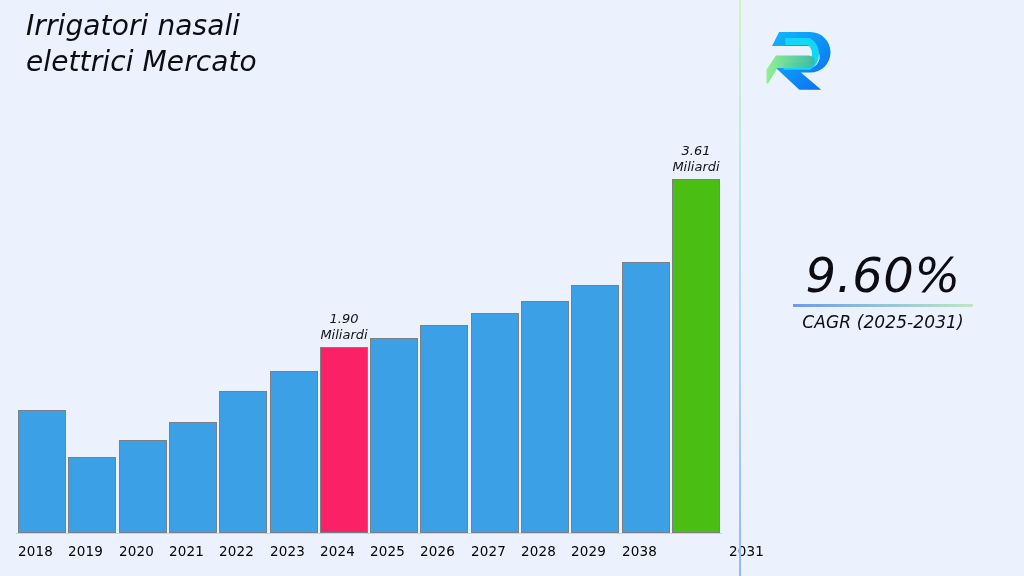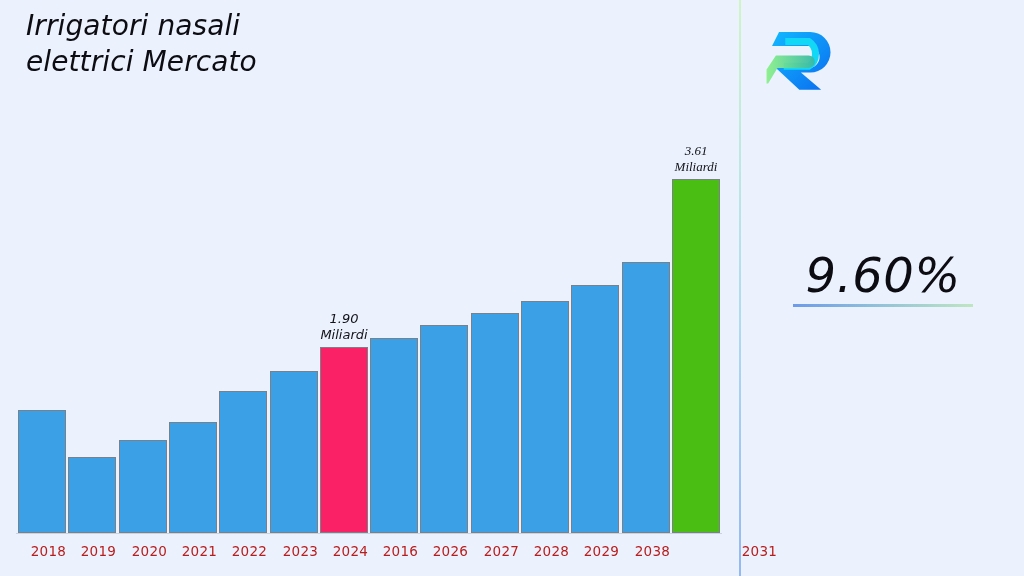--- a/index.html
+++ b/index.html
@@ -89,24 +89,24 @@
     font-size: 13px;
     line-height: 16px;
     color: #121218;
     white-space: pre-line;
     width: 90px;
   }
 
   .tick-label {
     position: absolute;
     top: 543px;
-    text-align: right;
+    text-align: left;
     font-family: "DejaVu Sans", sans-serif;
     font-size: 13.5px;
-    color: #b91c1c;
+    color: #000000;
     letter-spacing: 0.2px;
   }
 
   
   #divider {
     position: absolute;
     left: 739px;
     top: 0;
     width: 2px;
     height: 576px;
@@ -221,21 +221,21 @@
         <div class="tick-label" style="left: 270px; width: 48px;">2023</div>
         <div class="bar-group" style="left: 320px; width: 48px; height: 186px; border-radius: 17px;">
           <div class="bar pink" style="height: 186px;"></div>
           <div class="bar-value" style="bottom: 190px;">1.90
 Miliardi</div>
         </div>
         <div class="tick-label" style="left: 320px; width: 48px;">2024</div>
         <div class="bar-group" style="left: 370px; width: 48px; height: 195px;">
           <div class="bar blue" style="height: 195px;"></div>
         </div>
-        <div class="tick-label" style="left: 370px; width: 48px;">2016</div>
+        <div class="tick-label" style="left: 370px; width: 48px;">2025</div>
         <div class="bar-group" style="left: 420px; width: 48px; height: 208px;">
           <div class="bar blue" style="height: 208px;"></div>
         </div>
         <div class="tick-label" style="left: 420px; width: 48px;">2026</div>
         <div class="bar-group" style="left: 471px; width: 48px; height: 220px;">
           <div class="bar blue" style="height: 220px;"></div>
         </div>
         <div class="tick-label" style="left: 471px; width: 48px;">2027</div>
         <div class="bar-group" style="left: 521px; width: 48px; height: 232px;">
           <div class="bar blue" style="height: 232px;"></div>
@@ -244,21 +244,21 @@
         <div class="bar-group" style="left: 571px; width: 48px; height: 248px;">
           <div class="bar blue" style="height: 248px;"></div>
         </div>
         <div class="tick-label" style="left: 571px; width: 48px;">2029</div>
         <div class="bar-group" style="left: 622px; width: 48px; height: 271px;">
           <div class="bar blue" style="height: 271px;"></div>
         </div>
         <div class="tick-label" style="left: 622px; width: 48px;">2038</div>
         <div class="bar-group" style="left: 672px; width: 48px; height: 354px;">
           <div class="bar green" style="height: 354px;"></div>
-          <div class="bar-value" style="bottom: 358px; font-family: Liberation Serif, serif;">3.61
+          <div class="bar-value" style="bottom: 358px;">3.61
 Miliardi</div>
         </div>
         <div class="tick-label" style="left: 684px; width: 48px; margin-left: 45px;">2031</div>
       </div>
   </div>
 
   <div id="divider"></div>
 
   <div id="right-panel">
 
@@ -281,16 +281,17 @@
           <path d="M26 30 H56 A19 19 0 0 1 56 62 H24" fill="none" stroke="#12d7f5" stroke-width="9"></path>
 
           <path d="M14 48 H56 A8 8 0 0 1 56 64 H16 L4 84 H2 L2 66 Z" fill="url(#gGreen)" opacity="0.95"></path>
         </svg>
       </span>
     </div>
 
     <div id="cagr-block">
       <div id="cagr-value">9.60%</div>
       <div id="cagr-rule"></div>
+      <div id="cagr-caption">CAGR (2025-2031)</div>
     </div>
   </div>
 
 </div>
 
 </body></html>

